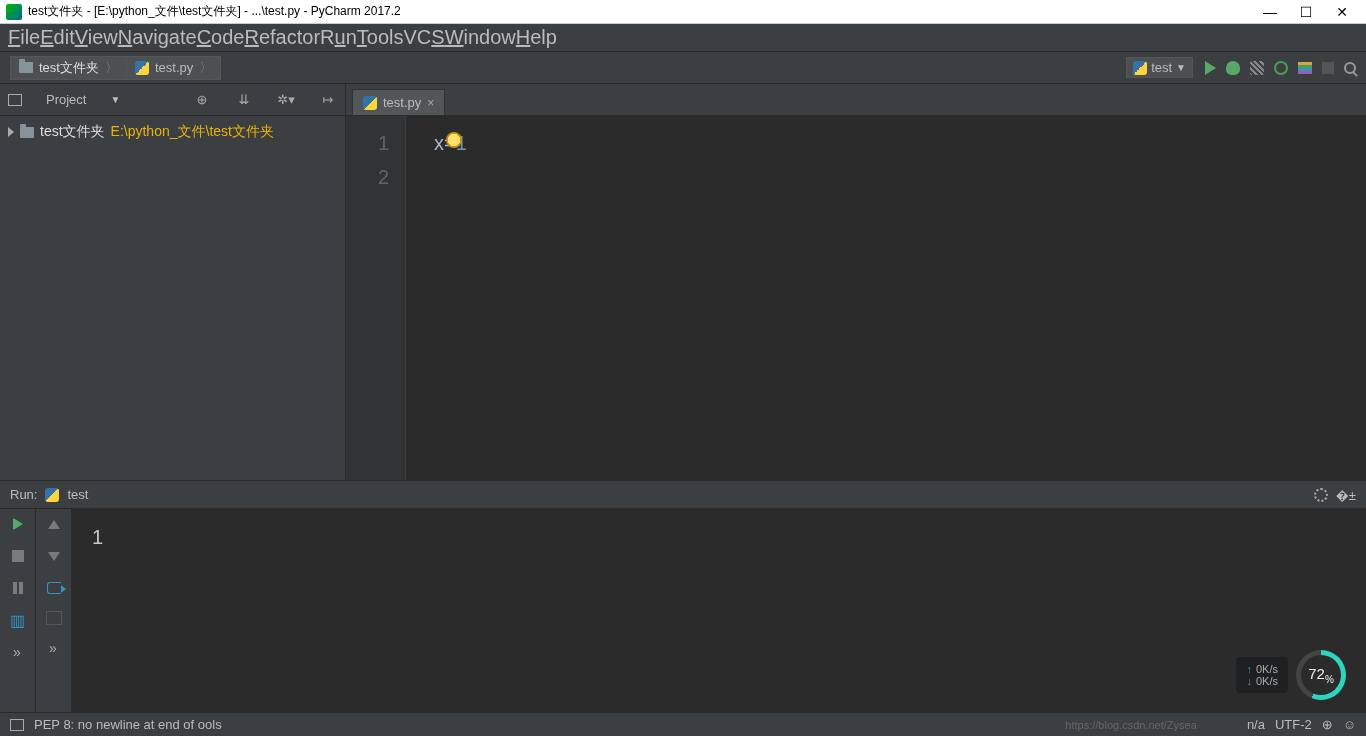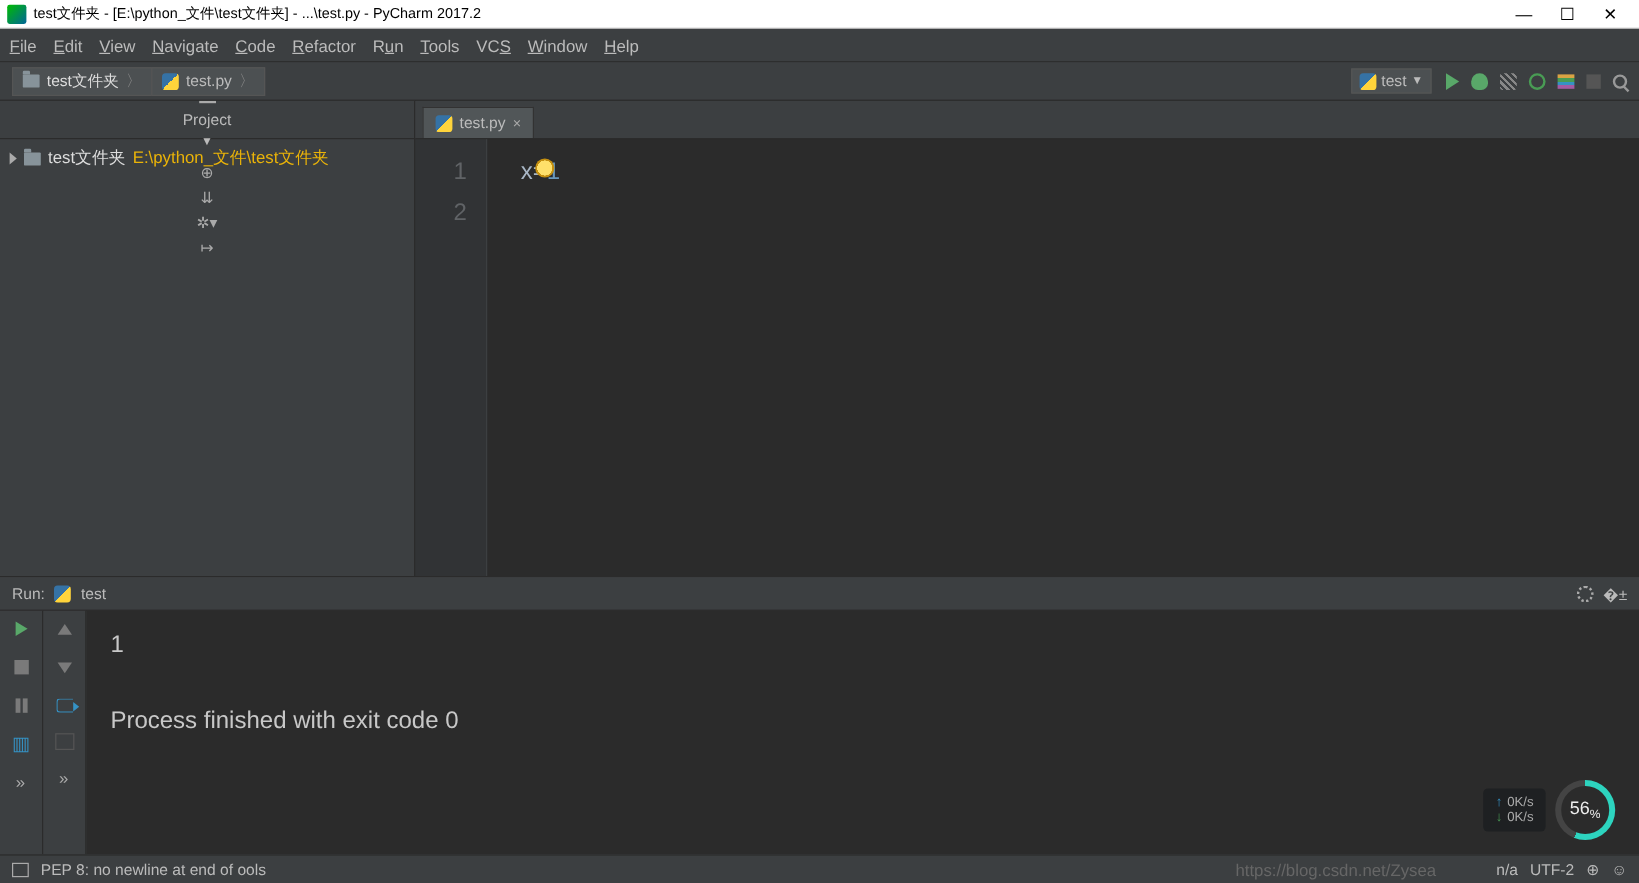--- a/index.html
+++ b/index.html
@@ -1,42 +1,42 @@
 <!DOCTYPE html>
 <html><head>
 <meta charset="utf-8">
 <style>
 * { margin: 0; padding: 0; box-sizing: border-box; font-family: "Segoe UI", Arial, sans-serif; user-select: none; }
 body { width: 1366px; height: 736px; background: #3c3f41; color: #bbb; overflow: hidden; display: flex; flex-direction: column; }
 .titlebar { height: 24px; background: #fff; color: #000; display: flex; align-items: center; padding: 0 6px; font-size: 12px; border-bottom: 1px solid #ccc; }
 .titlebar .app-icon { width: 16px; height: 16px; background: linear-gradient(135deg,#0b0,#069); border-radius: 2px; margin-right: 6px; }
 .titlebar .spacer { flex: 1; }
 .titlebar .win-btn { width: 36px; height: 100%; display: flex; align-items: center; justify-content: center; font-size: 14px; }
-.menubar { height: 28px; background: #3c3f41; display: flex; align-items: center; padding: 0 8px; gap: 14px; font-size: 14px; color: #bbb; border-bottom: 1px solid #2b2b2b; }
+.menubar { height: 28px; background: #3c3f41; display: flex; align-items: center; padding: 0 8px; font-size: 20px; color: #bbb; border-bottom: 1px solid #2b2b2b; }
 .menubar span u { text-decoration: underline; }
 .navbar { height: 32px; background: #3c3f41; display: flex; align-items: center; padding: 0 10px; border-bottom: 1px solid #2b2b2b; }
 .crumb { display: flex; align-items: center; gap: 6px; padding: 0 8px; height: 24px; border: 1px solid #555; background: #4c5052; font-size: 13px; }
 .crumb + .crumb { margin-left: -1px; }
 .folder-icon { display: inline-block; width: 14px; height: 11px; background: #87939a; border-radius: 1px; position: relative; }
 .folder-icon::before { content: ""; position: absolute; top: -3px; left: 0; width: 6px; height: 3px; background: #87939a; border-radius: 1px 1px 0 0; }
 .py-icon { display: inline-block; width: 14px; height: 14px; background: linear-gradient(135deg,#3572a5 50%,#ffd43b 50%); border-radius: 3px; }
 .navbar .spacer { flex: 1; }
 .run-combo { display: flex; align-items: center; gap: 4px; padding: 2px 6px; border: 1px solid #555; background: #4c5052; font-size: 13px; }
 .toolbar-icons { display: flex; align-items: center; gap: 10px; margin-left: 12px; }
 .tri-play { width: 0; height: 0; border-top: 7px solid transparent; border-bottom: 7px solid transparent; border-left: 11px solid #59a869; }
 .bug { width: 14px; height: 14px; background: #59a869; border-radius: 50% 50% 40% 40%; position: relative; }
 .cov { width: 14px; height: 14px; background: repeating-linear-gradient(45deg,#888,#888 2px,#3c3f41 2px,#3c3f41 4px); border-radius: 2px; }
 .globe { width: 14px; height: 14px; border: 2px solid #499c54; border-radius: 50%; position: relative; }
 .stack { width: 14px; height: 12px; background: linear-gradient(#d9a343 0 25%,#499c54 25% 50%,#3592c4 50% 75%,#a35ba3 75% 100%); }
 .sq { width: 12px; height: 12px; background: #555; }
 .mag { width: 12px; height: 12px; border: 2px solid #999; border-radius: 50%; position: relative; }
 .mag::after { content: ""; position: absolute; width: 6px; height: 2px; background: #999; bottom: -3px; right: -4px; transform: rotate(45deg); }
 .main { flex: 1; display: flex; overflow: hidden; }
 .sidebar { width: 346px; background: #3c3f41; display: flex; flex-direction: column; border-right: 1px solid #2b2b2b; }
-.side-head { height: 32px; display: flex; align-items: center; padding: 0 8px; gap: 6px; font-size: 13px; border-bottom: 1px solid #2b2b2b; flex-direction: column; }
+.side-head { height: 32px; display: flex; align-items: center; padding: 0 8px; gap: 24px; font-size: 13px; border-bottom: 1px solid #2b2b2b; }
 .side-head .spacer { flex: 1; }
 .side-head .tbtn { width: 18px; height: 18px; display: flex; align-items: center; justify-content: center; color: #aaa; font-size: 13px; }
 .tree { flex: 1; padding: 4px 0; font-size: 14px; overflow-x: hidden; }
 .tree-row { display: flex; align-items: center; gap: 6px; height: 24px; padding: 0 8px; white-space: nowrap; }
 .chev { width: 0; height: 0; border-top: 5px solid transparent; border-bottom: 5px solid transparent; border-left: 6px solid #aaa; }
 .lib-icon { display: inline-block; width: 14px; height: 12px; background: linear-gradient(90deg,#c75450 0 25%,#d9a343 25% 50%,#499c54 50% 75%,#3592c4 75% 100%); }
 .muted { color: #eab308; }
 .bold { font-weight: normal; color: #ddd; }
 .editor-area { flex: 1; display: flex; flex-direction: column; background: #2b2b2b; }
 .tabbar { height: 32px; background: #3c3f41; display: flex; align-items: flex-end; padding-left: 6px; border-bottom: 1px solid #2b2b2b; }
@@ -77,21 +77,21 @@
 .net-row { display: flex; align-items: center; gap: 4px; }
 .up-c { color: #3592c4; }
 .dn-c { color: #499c54; }
 .ring { width: 50px; height: 50px; border-radius: 50%; background: conic-gradient(#2dd4bf 0 56%,#444 56% 100%); display: flex; align-items: center; justify-content: center; position: relative; }
 .ring::before { content: ""; position: absolute; width: 40px; height: 40px; background: #2b2b2b; border-radius: 50%; }
 .ring span { position: relative; color: #eee; font-size: 15px; }
 .ring span sub { font-size: 10px; }
 .status { height: 24px; background: #3c3f41; display: flex; align-items: center; padding: 0 10px; gap: 10px; font-size: 13px; border-top: 1px solid #2b2b2b; }
 .status .spacer { flex: 1; }
 .sb-icon { width: 14px; height: 12px; border: 1px solid #aaa; display: inline-block; }
-.watermark { color: #666; font-size: 14px; }
+.watermark { color: #666; font-size: 11px; }
 </style>
 </head>
 <body>
 
 <div class="titlebar">
   <div class="app-icon"></div>
   <span>test文件夹 - [E:\python_文件\test文件夹] - ...\test.py - PyCharm 2017.2</span>
   <div class="spacer"></div>
   <div class="win-btn">—</div>
   <div class="win-btn">☐</div>
@@ -219,35 +219,34 @@
         </div>
       <div class="btn">
           <div class="wrap-icon"></div>
         </div>
       <div class="btn" style="border:1px solid #555; width:16px; height:14px;"></div>
       <div class="btn dots">»</div>
     </div>
     <div class="console">
       <div class="line">1</div>
       <div class="line">&nbsp;</div>
-      <div class="line">Process finished with exit code 0</div>
 
       <div class="net-widget">
         <div class="net-box">
           <div class="net-row">
               <span class="up-c">↑</span>
               <span>0K/s</span>
             </div>
           <div class="net-row">
               <span class="dn-c">↓</span>
               <span>0K/s</span>
             </div>
         </div>
         <div class="ring">
-          <span><span>56</span><sub>%</sub></span>
+          <span><span>72</span><sub>%</sub></span>
         </div>
       </div>
     </div>
   </div>
 </div>
 
 <div class="status">
   <span class="sb-icon"></span>
   <span>PEP 8: no newline at end of ools</span>
   <div class="spacer"></div>

